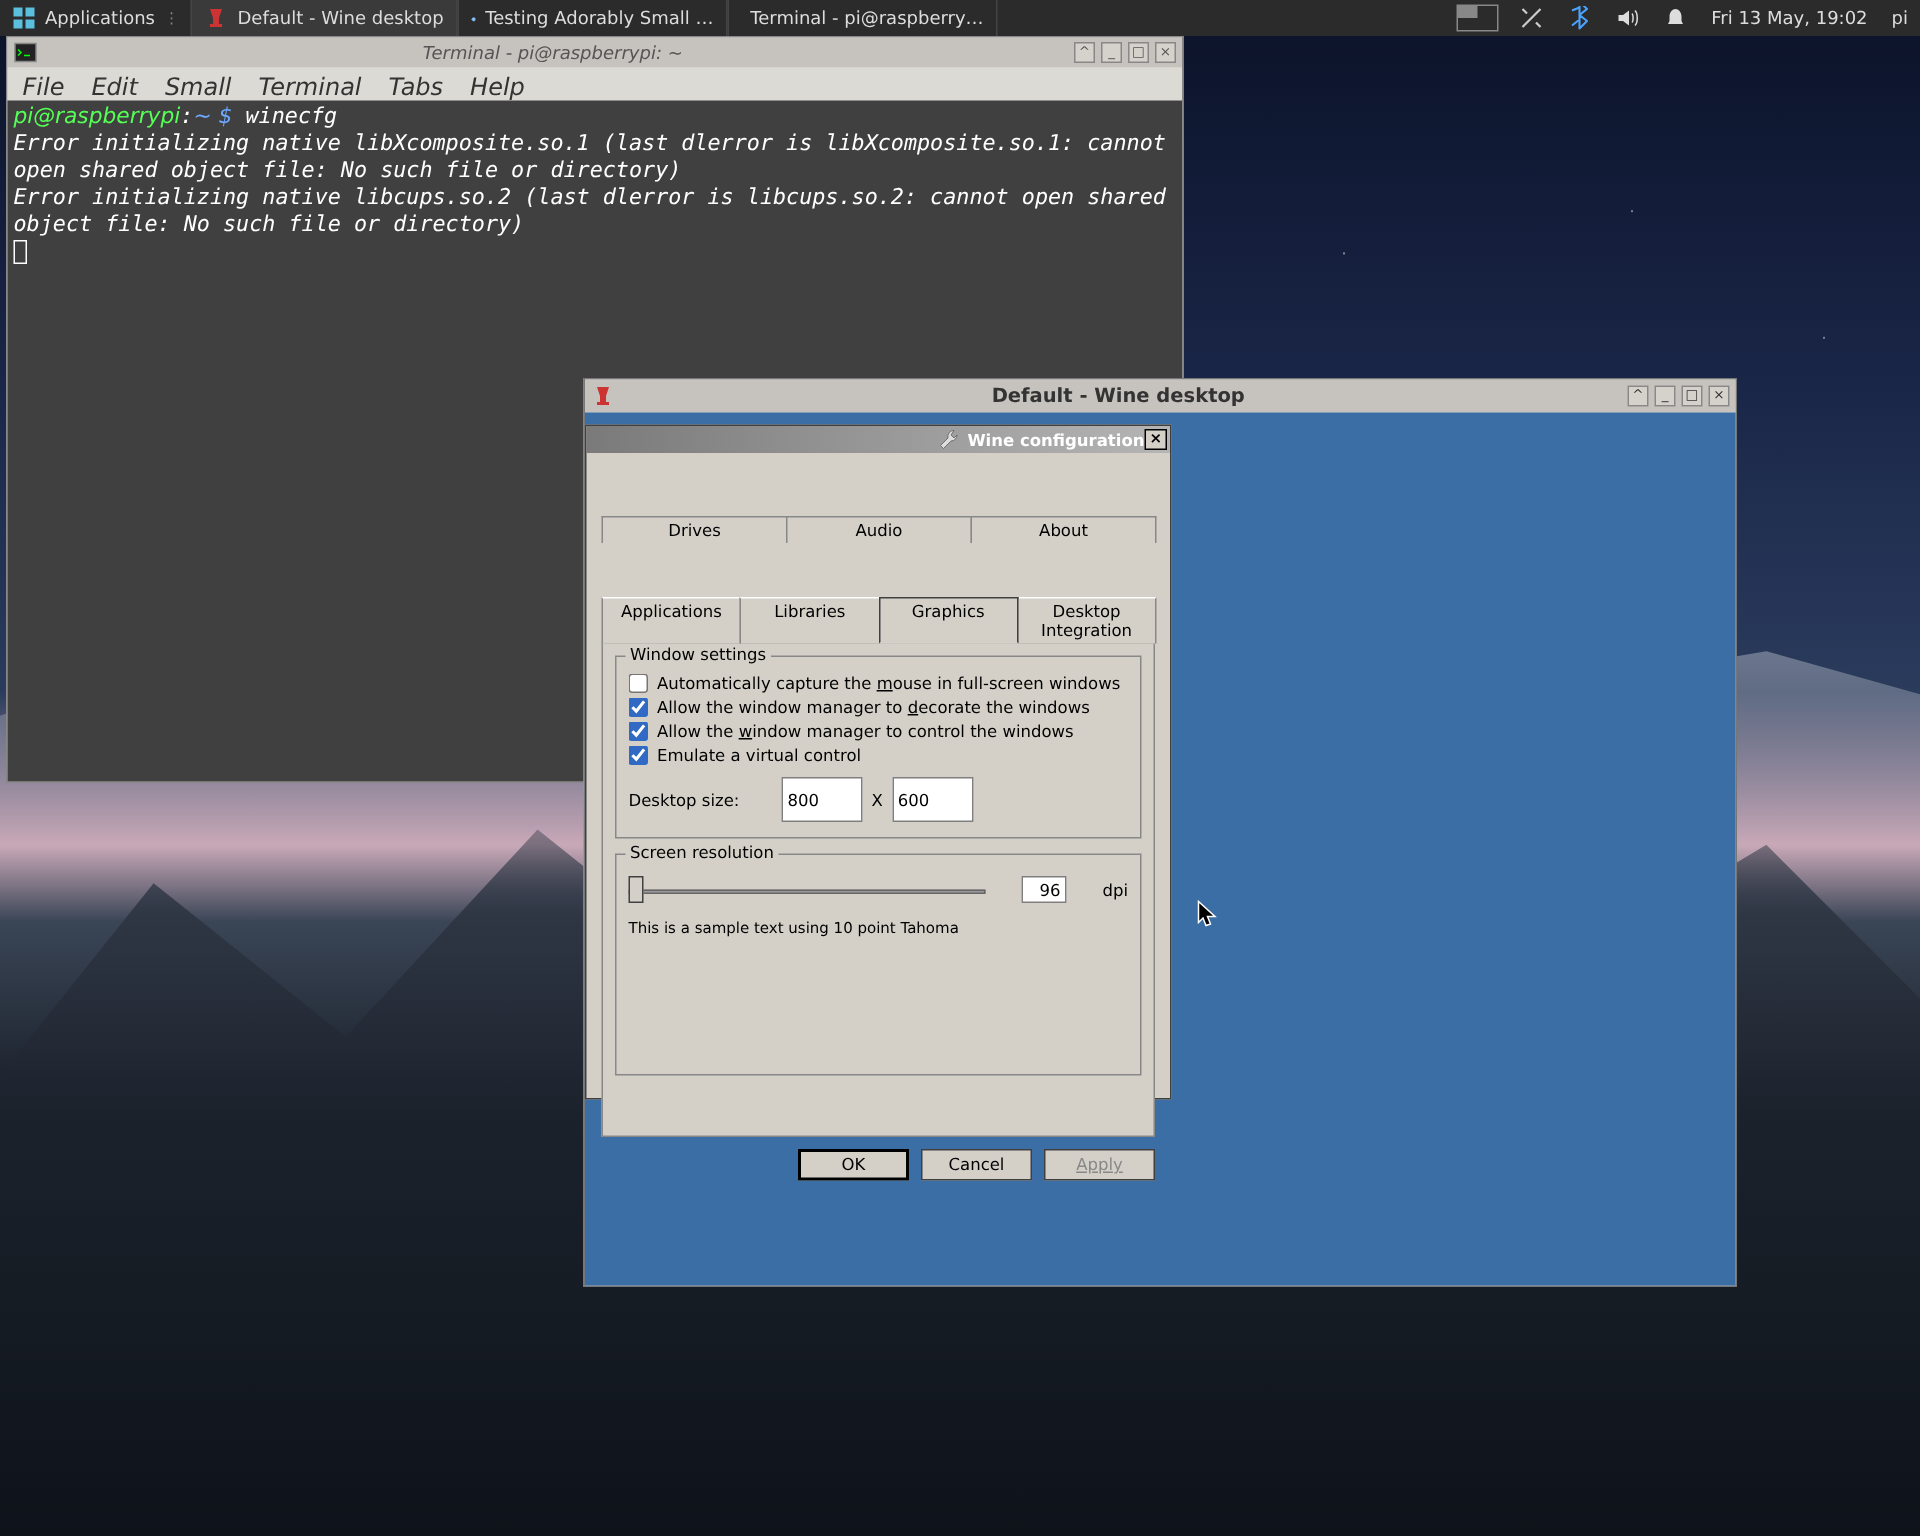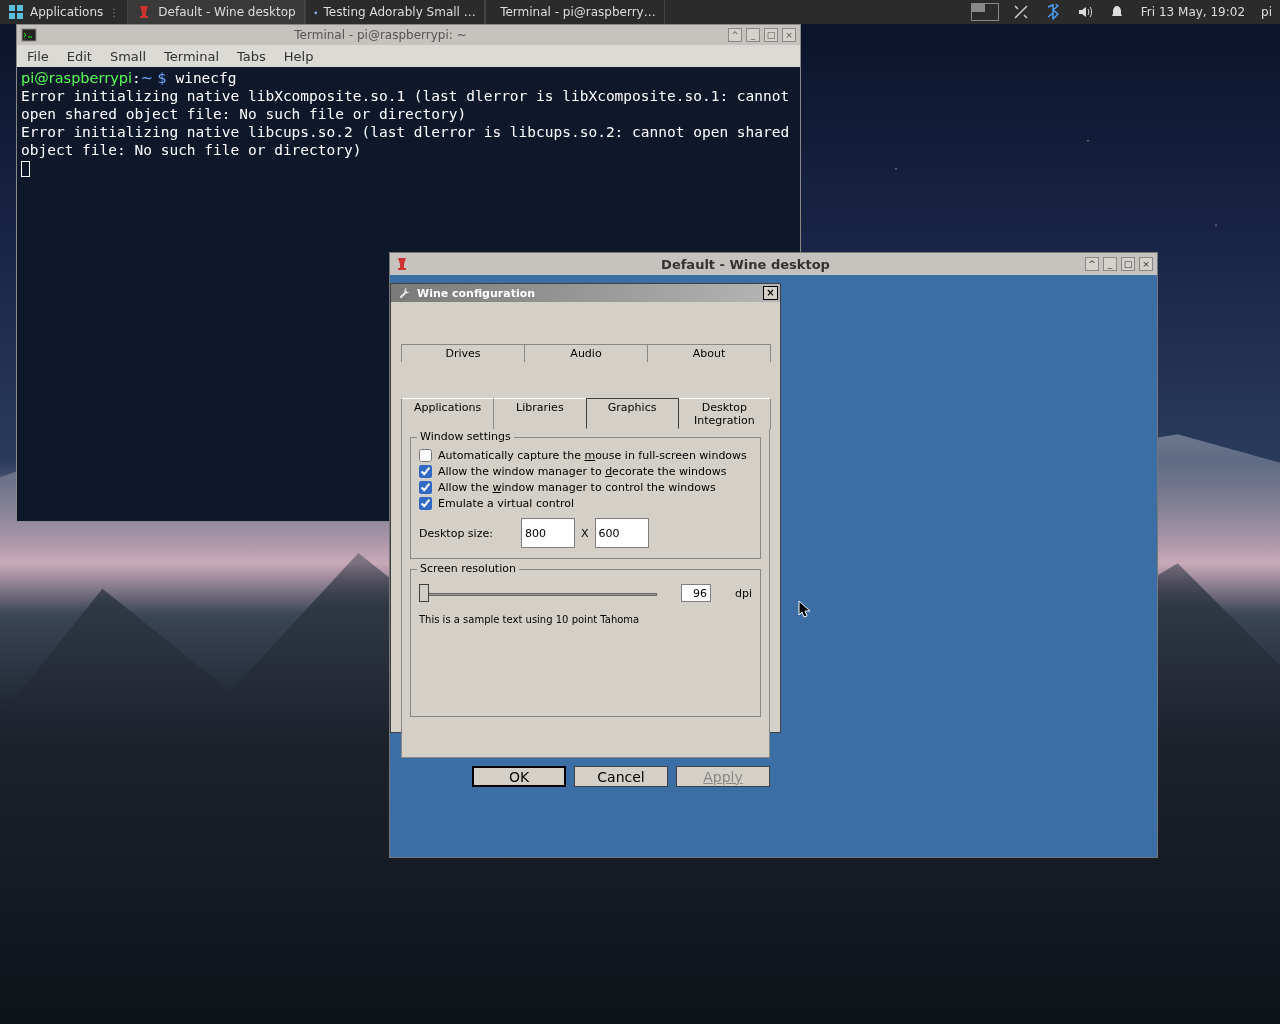--- a/index.html
+++ b/index.html
@@ -15,39 +15,39 @@
 .panel { position:absolute; top:0; left:0; right:0; height:24px; background:#2b2b2b; color:#ddd; display:flex; align-items:center; font-size:12px; }
 .panel .btn { padding:0 8px; height:100%; display:flex; align-items:center; gap:6px; }
 .panel .spacer { flex:1; }
 .panel .task { max-width:180px; overflow:hidden; text-overflow:ellipsis; white-space:nowrap; border-left:1px solid #444; border-right:1px solid #444;}
 .panel .active-task { background:#3a3a3a; }
 .ws-switch { width:28px; height:18px; border:1px solid #888; position:relative; margin:0 6px; }
 .ws-switch::before { content:""; position:absolute; left:0; top:0; width:50%; height:50%; background:#888; }
 .ic { width:16px; height:16px; display:inline-block; }
 
 
-.term { position:absolute; left:16px; top:24px; width:785px; height:498px; background:#dcdad5; border:1px solid #888; }
+.term { position:absolute; left:4px; top:24px; width:785px; height:498px; background:#dcdad5; border:1px solid #888;font-style:italic; }
 .term .titlebar { height:20px; background: #c6c2bd; display:flex; align-items:center; padding:0 4px; font-size:12px; color:#555; }
 .term .titlebar .ttl { flex:1; text-align:center; }
 .win-btn { width:14px; height:14px; margin-left:4px; border:1px solid #888; background:#d5d1cb; font-size:9px; line-height:12px; text-align:center; }
-.term .menubar { height:22px; background:#dcdad5; display:flex; align-items:center; gap:18px; padding:0 10px; font-size:13px; color:#333; }
-.term .content { position:absolute; top:42px; bottom:0; left:0; right:0; background:#0f172a; font-family: "DejaVu Sans Mono", monospace; font-size:14.5px; line-height:18px; color:#fff; padding:2px 4px; white-space:pre-wrap; word-break:break-all; }
+.term .menubar { height:22px; background:#dcdad5; display:flex; align-items:flex-end; gap:18px; padding:0 10px; font-size:16px; color:#333; }
+.term .content { position:absolute; top:42px; bottom:0; left:0; right:0; background:#404040; font-family: "DejaVu Sans Mono", monospace; font-size:14.5px; line-height:18px; color:#fff; padding:2px 4px; white-space:pre-wrap; word-break:break-all; }
 .prompt-user{color:#55ff55;} .prompt-path{color:#6ea8ff;} .prompt-sym{color:#6ea8ff;}
 .cursor-block{display:inline-block;width:9px;height:16px;border:1px solid #fff;vertical-align:middle;}
 
 
 .wine-win { position:absolute; left:389px; top:252px; width:769px; height:606px; background:#dcdad5; border:1px solid #777; }
 .wine-win .titlebar { height:22px; background:#c6c2bd; display:flex; align-items:center; padding:0 4px; font-size:13px; color:#333;}
 .wine-win .titlebar .ttl{flex:1; text-align:center; font-weight:bold;}
 .wine-canvas { position:absolute; top:22px; left:0; right:0; bottom:0; background:#3a6ea5; }
 
 
 .cfg { position:absolute; left:0; top:8px; width:391px; height:450px; background:#d4d0c8; border:1px solid #404040; font-size:11px; color:#000; }
 .cfg .dlg-title { height:18px; background:linear-gradient(90deg,#7a7a7a,#b5b5b5); color:#fff; display:flex; align-items:center; padding:0 2px; font-size:11px; font-weight:bold;}
-.cfg .dlg-title .ttl{flex:1; padding-left:4px; display:flex; align-items:center; gap:4px;}
+.cfg .dlg-title .ttl{flex:1; padding-left:4px; display:flex; align-items:center; gap:4px;justify-content:flex-end;}
 .cfg .dlg-close { width:15px;height:14px;background:#d4d0c8;border:1px solid #000;color:#000;font-size:10px;line-height:12px;text-align:center;font-weight:bold;}
 .cfg .body { padding:6px 10px 0 10px; }
 
 .tabs { position:relative; }
 .tab-row { display:flex; }
 .tab { flex:1; text-align:center; padding:2px 0; font-size:11px; border:1px solid #888; border-bottom:none; background:#d4d0c8; margin-right:-1px; position:relative;margin-top:36px;}
 .tab.row2 { border-top:1px solid #fff; }
 .tab.active { background:#d4d0c8; border:1px solid #404040; border-bottom:1px solid #d4d0c8; z-index:2; font-weight:normal;}
 .tab.inactive { background:#d4d0c8;}
 .tab-page { border:1px solid #888; padding:8px; background:#d4d0c8; height:330px; margin-top:-1px;}
@@ -59,21 +59,21 @@
 .size-row { display:flex; align-items:center; gap:6px; margin-top:8px; font-size:11px;}
 .txt { width:54px; height:30px; border:1px solid #7f7f7f; background:#fff; font-size:11px; padding:1px 3px;}
 .slider-row{ display:flex; align-items:center; gap:24px; margin-top:6px;}
 .slider{ flex:1; height:18px; position:relative;}
 .slider .track{ position:absolute; left:0; right:0; top:50%; height:3px; background:#999; border:1px solid #666;}
 .slider .thumb{ position:absolute; left:0; top:0; width:10px; height:18px; background:#d4d0c8; border:1px solid #404040;}
 .dpi-box{ width:30px; height:18px; border:1px solid #7f7f7f; background:#fff; font-size:11px; text-align:right; padding:1px 3px;}
 .sample{ font-size:10px; margin-top:12px;}
 
 .btnbar { display:flex; justify-content:flex-end; gap:8px; padding:8px 10px;}
-.wbtn { width:94px; height:21px; border:1px solid #404040; background:#d4d0c8; font-size:14px; }
+.wbtn { width:74px; height:21px; border:1px solid #404040; background:#d4d0c8; font-size:11px; }
 .wbtn.default{ border:2px solid #000; }
 .wbtn.disabled{ color:#888; }
 
 .cursor-arrow { position:absolute; left:798px; top:600px; width:14px; height:20px; }
 u{text-decoration:underline;}
 </style>
 </head>
 <body>
 
 <div class="wallpaper">

